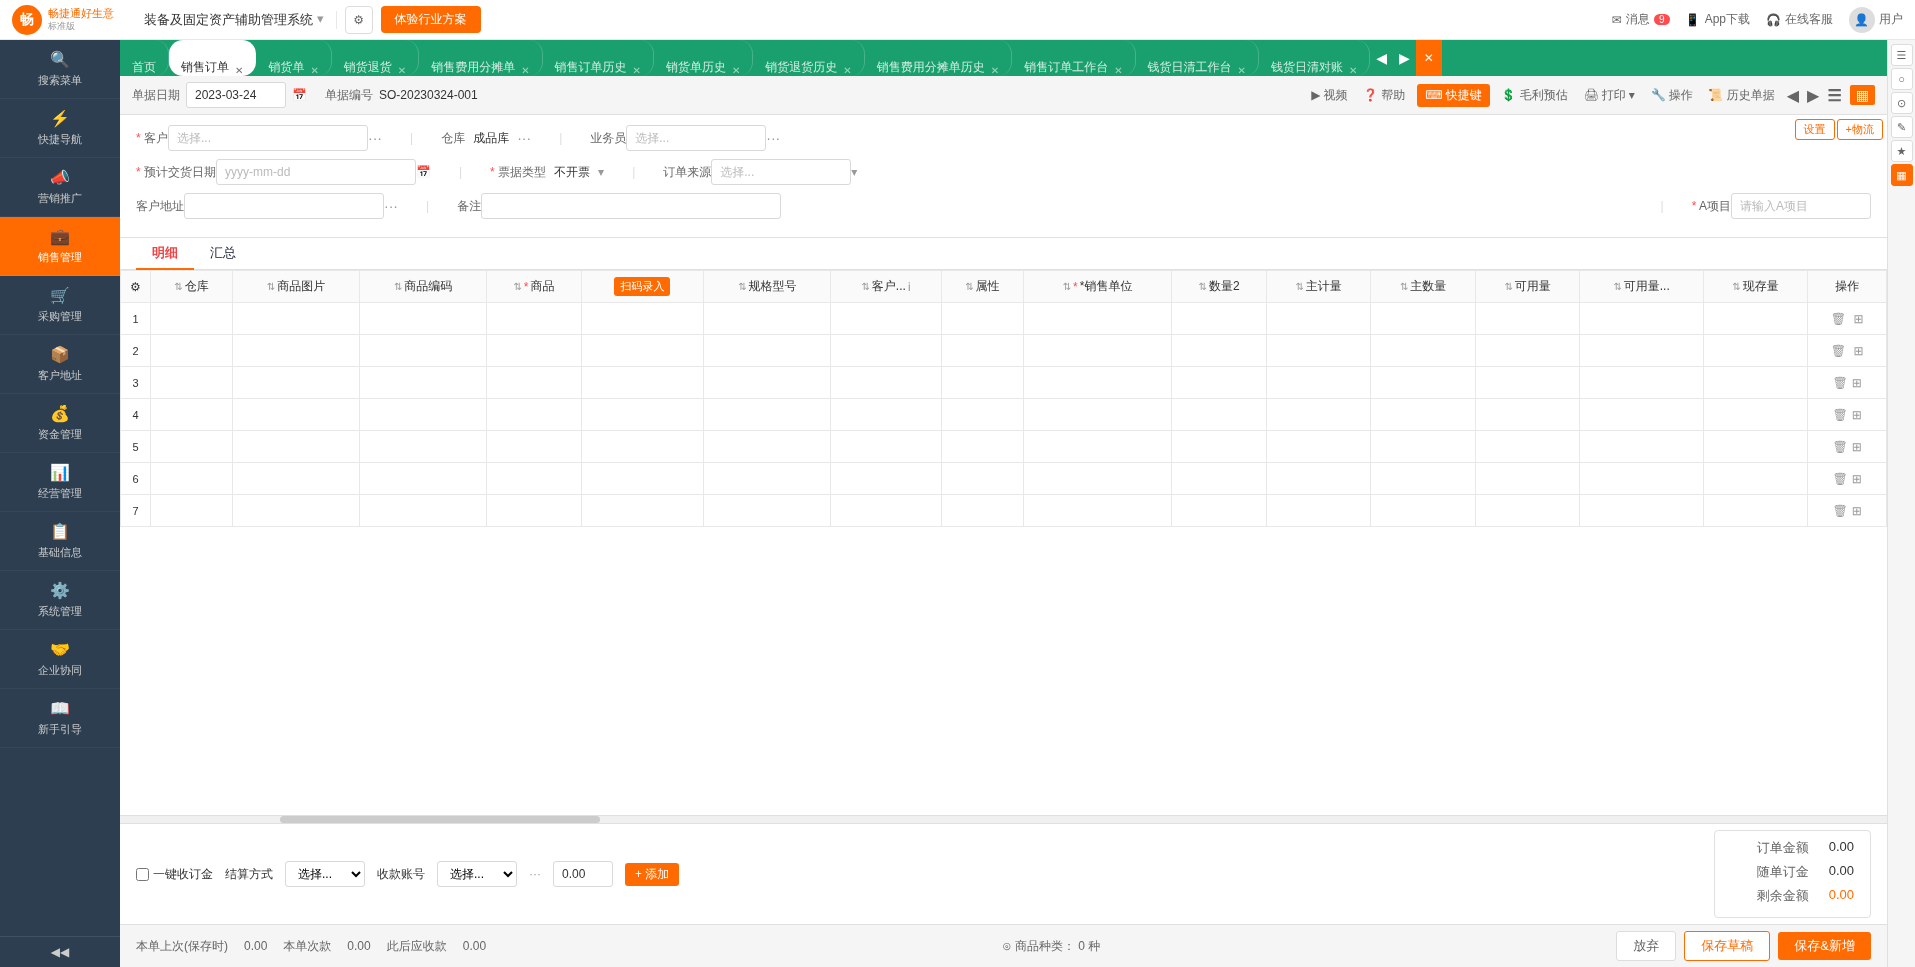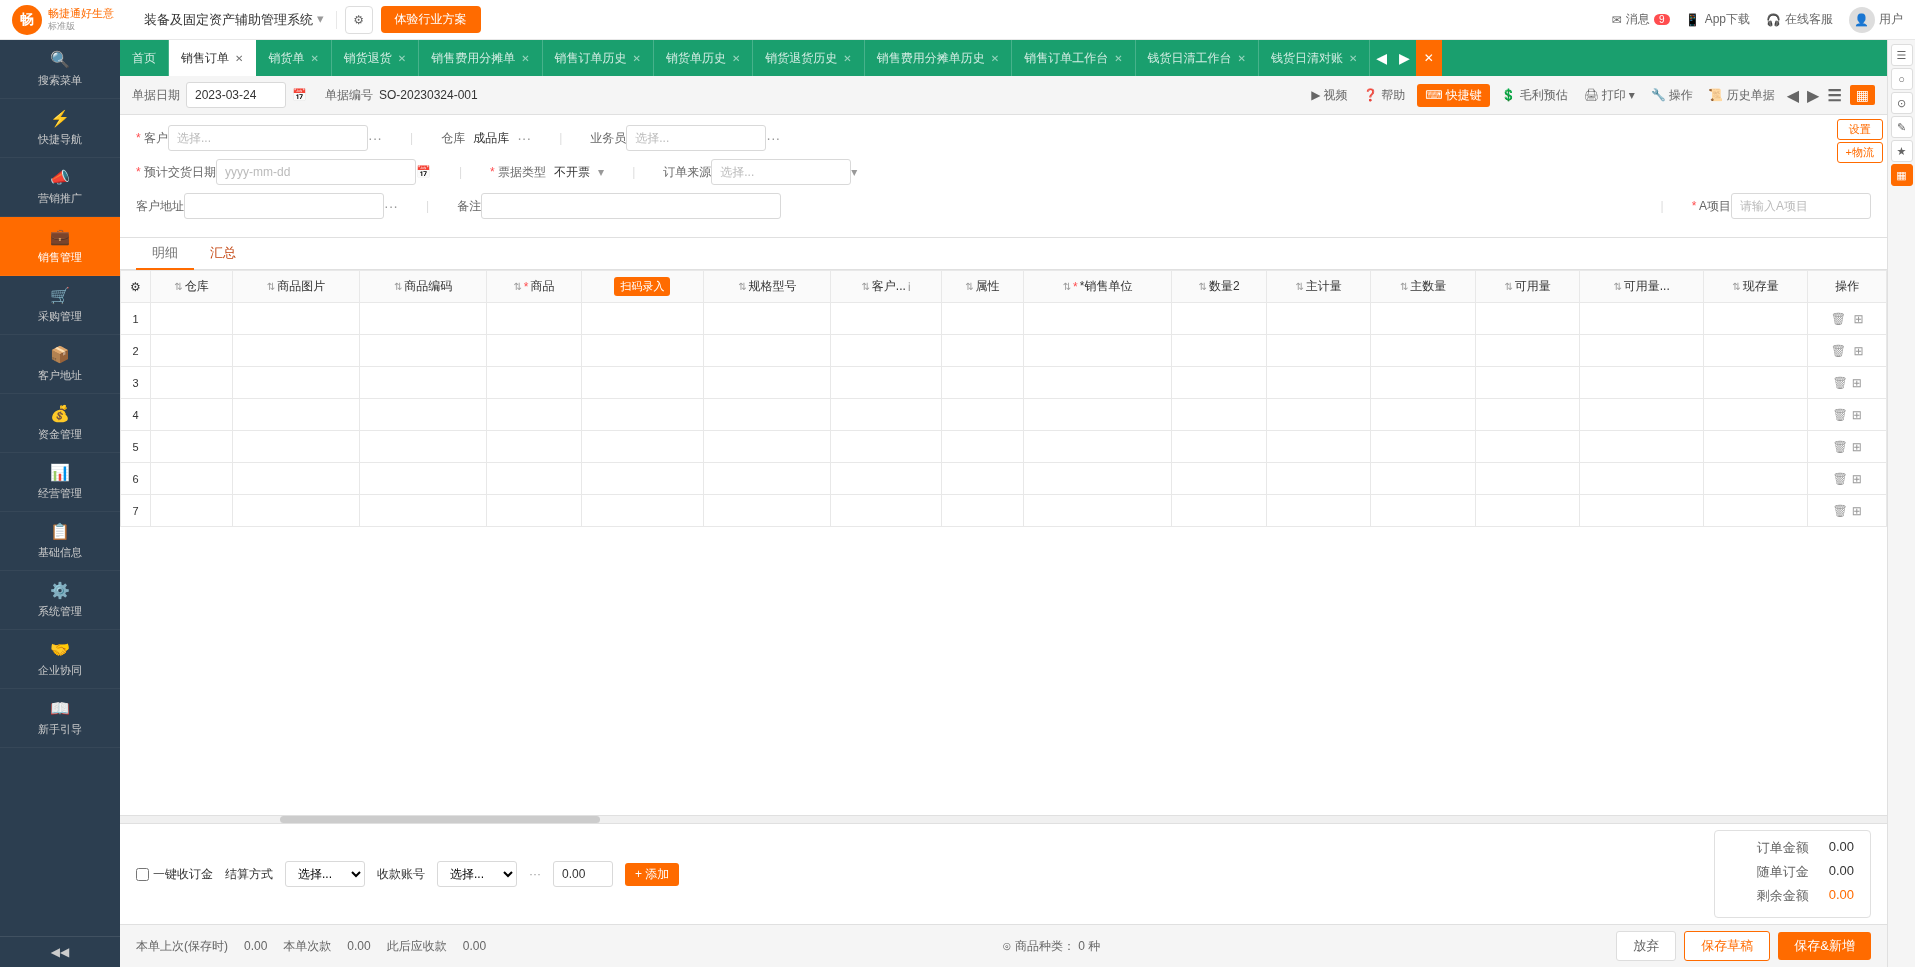--- a/index.html
+++ b/index.html
@@ -152,28 +152,29 @@
     
     .tab-bar {
       background: #1a9f6e;
       display: flex;
       align-items: center;
       height: 36px;
       overflow: hidden;
     }
     .tab-item {
       display: flex;
-      align-items: center;
-      padding: 16px 12px;
+      align-items: flex-end;
+      padding: 0 12px;
       height: 100%;
       cursor: pointer;
       color: rgba(255,255,255,0.8);
       font-size: 12px;
       white-space: nowrap;
       border-right: 1px solid rgba(255,255,255,0.2);
+      border-radius: 14px;
     }
     .tab-item.active {
       background: #fff;
       color: #333;
     }
     .tab-item .close-x {
       margin-left: 6px;
       font-size: 10px;
       opacity: 0.7;
     }
@@ -270,28 +271,28 @@
     .inner-tabs {
       display: flex;
       border-bottom: 1px solid #e0e0e0;
       background: white;
       padding: 0 16px;
     }
     .inner-tab {
       padding: 6px 16px;
       cursor: pointer;
       font-size: 13px;
-      color: #c2410c;
+      color: #0f172a;
       border-bottom: 2px solid transparent;
       margin-bottom: -1px;
     }
     .inner-tab.active {
-      color: #737373;
+      color: #ef4444;
       border-bottom-color: #ff6b00;
-      font-weight: 400;
+      font-weight: 700;
     }
 
     
     .data-table-wrapper {
       flex: 1;
       overflow: auto;
       background: white;
     }
     .data-table {
       width: 100%;
@@ -652,21 +653,21 @@
         <span>历史单据</span>
       </div>
       <button style="background:none; border:none; cursor:pointer; font-size:16px; color:#666;">◀</button>
       <button style="background:none; border:none; cursor:pointer; font-size:16px; color:#666;">▶</button>
       <button style="background:none; border:none; cursor:pointer; font-size:16px; color:#666; font-weight:bold;">☰</button>
       <button style="background:#ff6b00; border:none; cursor:pointer; font-size:14px; color:white; padding:2px 6px; border-radius:2px;">▦</button>
     </div>
 
     <div style="position:relative; background:white;">
 
-      <div style="position:absolute; right:0; top:0; display:flex; flex-direction:column; gap:2px; padding:4px;">
+      <div style="position:absolute; right:0; top:0; display:flex; flex-direction:row; gap:2px; padding:4px;">
         <button style="background:none; border:1px solid #ff6b00; color:#ff6b00; border-radius:3px; padding:2px 8px; font-size:11px; cursor:pointer;">设置</button>
         <button style="background:none; border:1px solid #ff6b00; color:#ff6b00; border-radius:3px; padding:2px 8px; font-size:11px; cursor:pointer;">+物流</button>
       </div>
 
       <div class="form-area">
 
         <div class="form-row">
           <div class="form-field">
             <span class="form-label required">客户</span>
             <input class="form-input field-wide" type="text" placeholder="选择..." style="">

